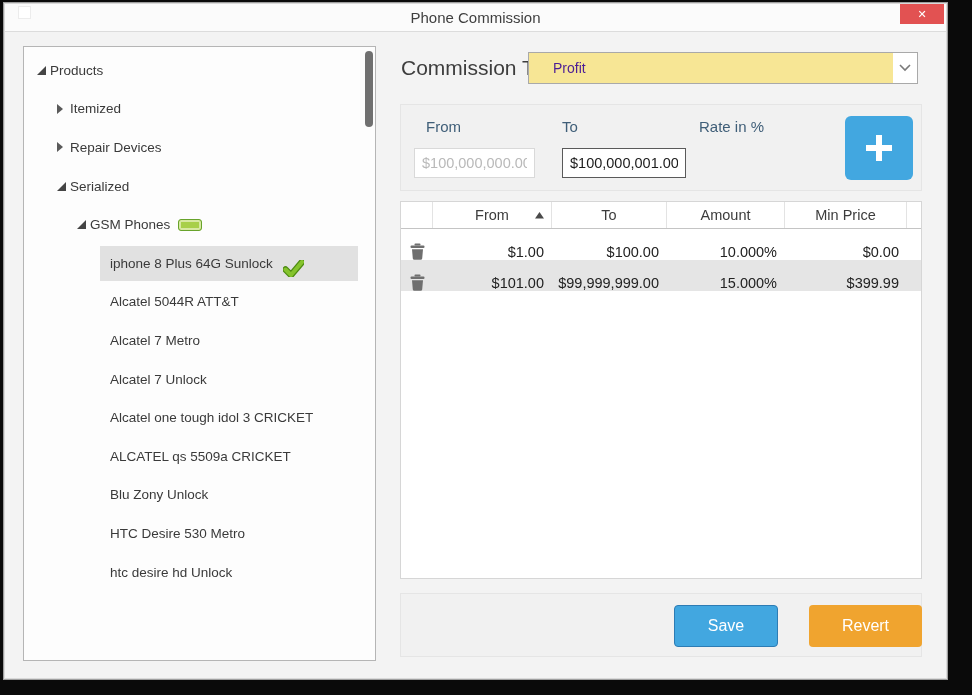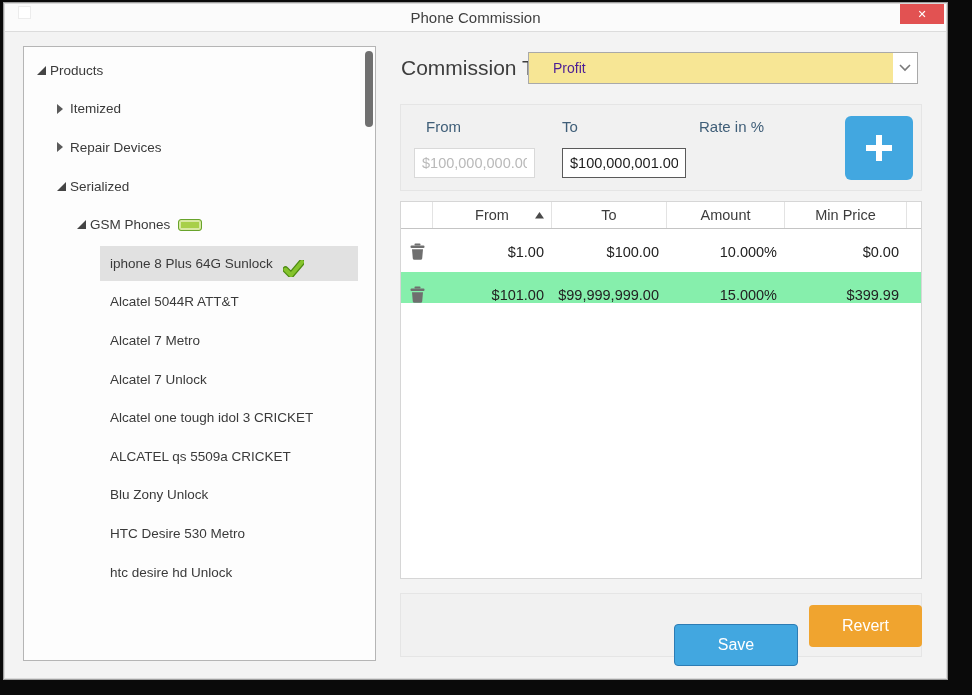--- a/index.html
+++ b/index.html
@@ -76,35 +76,35 @@
   .grid{
     position:absolute;left:396px;top:198px;width:522px;height:378px;box-sizing:border-box;
     background:#fff;border:1px solid #d6d6d6;font-size:14.5px;
   }
   .grid-header{display:flex;height:26px;border-bottom:1px solid #c4c4c4;color:#3c3c3c;}
   .hcell{display:flex;align-items:center;justify-content:center;border-right:1px solid #e3e3e3;box-sizing:border-box;position:relative;}
   .col-del{width:32px;flex:none;} .col-from{width:119px;flex:none;} .col-to{width:115px;flex:none;}
   .col-amount{width:118px;flex:none;} .col-min{width:122px;flex:none;} .col-fill{flex:1;border-right:none;}
   .sort-arrow{position:absolute;right:7px;top:10px;display:inline-flex;}
   .grid-row{display:flex;height:31px;align-items:flex-end;color:#222;}
-  .grid-row.alt{background:#86efac;margin-top:12px;}
+  .grid-row.alt{background:#e5e5e5;}
   .dcell{box-sizing:border-box;text-align:right;padding-right:8px;}
   .dcell.del{display:flex;align-items:center;justify-content:center;padding:0;}
 
   
   .bottom-bar{
     position:absolute;left:396px;top:590px;width:522px;height:64px;box-sizing:border-box;
     background:#f1f1f1;border:1px solid #e5e5e5;
   }
   .btn{
     position:absolute;top:11px;height:42px;border-radius:4px;font-size:16px;color:#fff;
     display:flex;align-items:center;justify-content:center;cursor:default;
     font-family:"Liberation Sans","DejaVu Sans",sans-serif;
   }
-  .btn-save{left:273px;width:124px;background:var(--blue);border:1px solid var(--blue-border);box-sizing:border-box;margin-top:19px;}
+  .btn-save{left:273px;width:104px;background:var(--blue);border:1px solid var(--blue-border);box-sizing:border-box;}
   .btn-revert{left:408px;width:113px;background:var(--orange);border:none;}
 </style>
 </head>
 <body>
 
 <div class="window">
 
   <div class="titlebar">
     <div class="app-icon"></div>
     <div class="title">Phone Commission</div>

